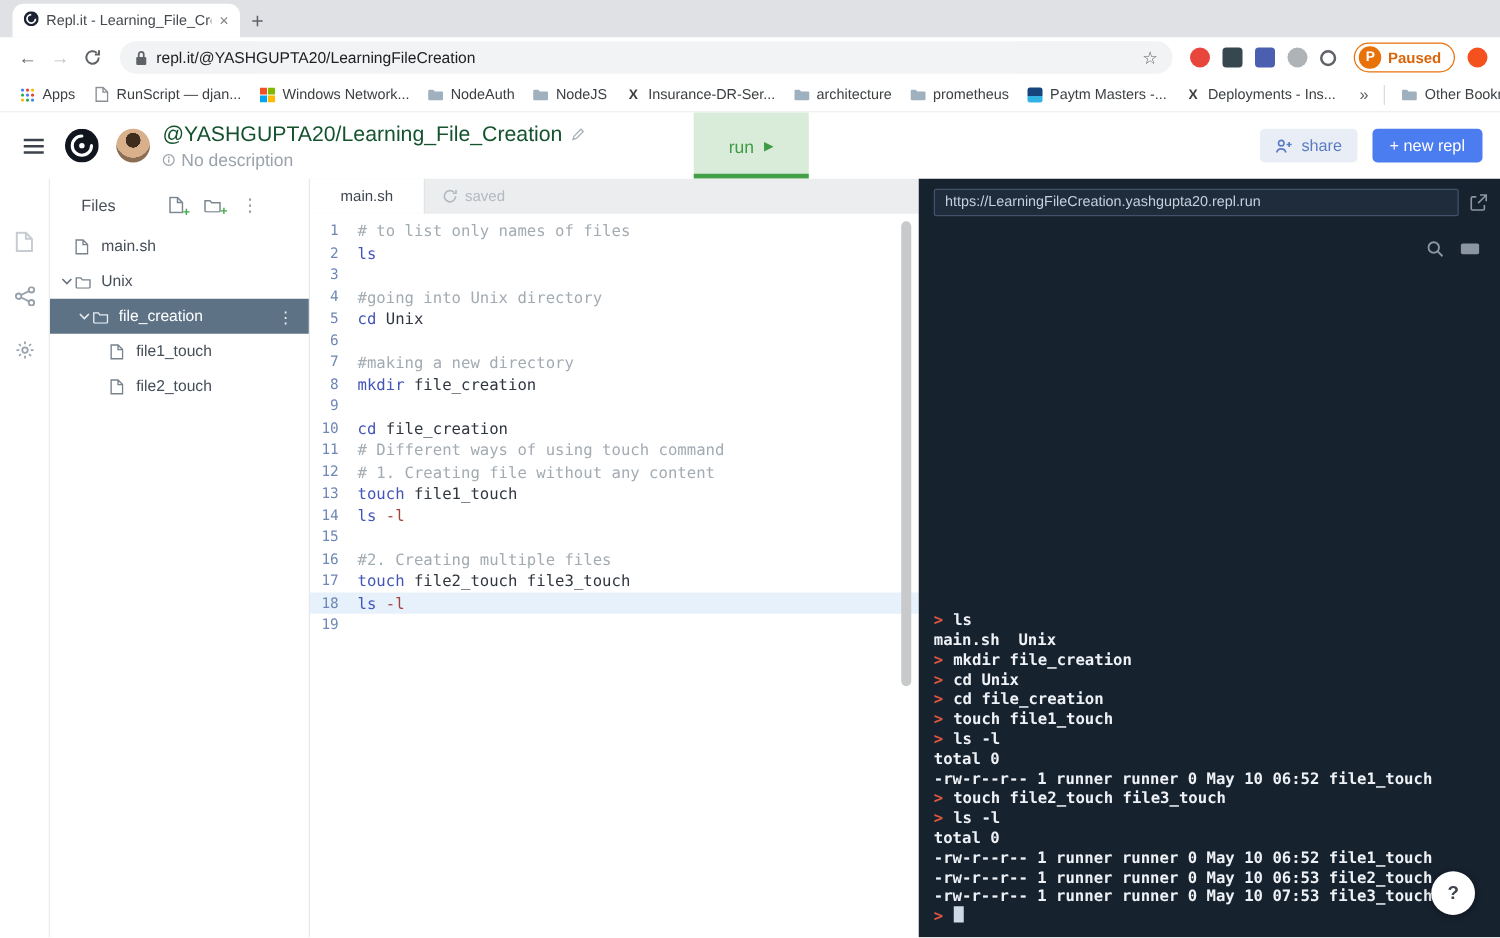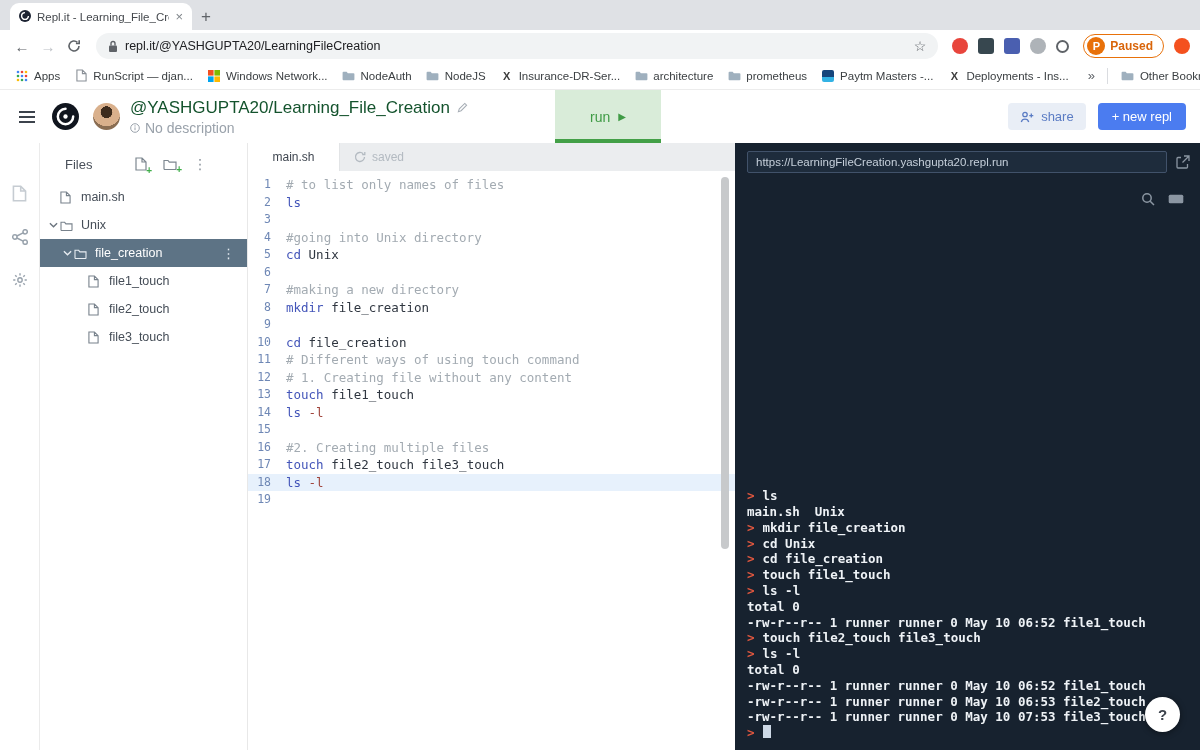--- a/index.html
+++ b/index.html
@@ -52,21 +52,21 @@
 
   
   .repl-header{height:53px;display:flex;align-items:center;padding-left:18px;position:relative;background:#fff;}
   .hamburger{cursor:pointer;display:flex;}
   .logo{margin:0 14px 0 16px;display:flex;cursor:pointer;}
   .avatar{width:27px;height:27px;border-radius:50%;background:radial-gradient(circle at 50% 34%,#3e2c1d 0 26%,#d9b08c 27% 62%,#8a6d52 63%);flex-shrink:0;}
   .title-block{margin-left:10px;}
   .path-row{font-size:17px;color:#14532d;display:flex;align-items:center;gap:7px;}
   .pencil{color:#a6adb5;display:flex;cursor:pointer;}
   .desc-row{font-size:14px;color:#9aa2ab;display:flex;gap:5px;align-items:center;margin-top:2px;}
-  .run-wrap{position:absolute;left:555px;top:0;width:106px;height:100%;background:#d9ecd9;display:flex;align-items:center;justify-content:center;gap:8px;color:#3f9b45;font-size:14px;cursor:pointer;}
+  .run-wrap{position:absolute;left:555px;top:0;width:92px;height:100%;background:#d9ecd9;display:flex;align-items:center;justify-content:center;gap:8px;color:#3f9b45;font-size:14px;cursor:pointer;}
   .run-play{font-size:10px;}
   .run-progress{position:absolute;bottom:0;left:0;width:100%;height:4px;background:#43a047;}
   .header-right{margin-left:auto;display:flex;gap:12px;align-items:center;padding-right:14px;}
   .share-btn{display:flex;gap:7px;align-items:center;background:#e9eef6;color:#5b7cc4;border:none;border-radius:4px;padding:6px 12px;font-size:13px;cursor:pointer;font-family:inherit;}
   .newrepl-btn{background:#4b7cf0;color:#fff;border:none;border-radius:4px;padding:6px 14px;font-size:13px;cursor:pointer;font-family:Liberation Sans, sans-serif;}
 
   
   .main{display:flex;height:607px;}
 
   .rail{width:40px;border-right:1px solid #ebebeb;display:flex;flex-direction:column;align-items:center;padding-top:42px;gap:27px;background:#fff;}
@@ -484,35 +484,20 @@
 
             <span class="ic ic-file">
               <svg viewBox="0 0 12 14" width="11" height="13">
                 <path d="M1 1 h6 l4 4 v8 H1 z M7 1 v4 h4" fill="none" stroke="currentColor" stroke-width="1.2"></path>
               </svg>
             </span>
             <span class="tree-label">file2_touch</span>
 
           </div>
 
-          <div class="tree-row file d3">
-            <span class="chev">
-              <svg viewBox="0 0 10 6" width="9" height="6">
-                <path d="M1 1 L5 5 L9 1" fill="none" stroke="currentColor" stroke-width="1.5"></path>
-              </svg>
-            </span>
-
-            <span class="ic ic-file">
-              <svg viewBox="0 0 12 14" width="11" height="13">
-                <path d="M1 1 h6 l4 4 v8 H1 z M7 1 v4 h4" fill="none" stroke="currentColor" stroke-width="1.2"></path>
-              </svg>
-            </span>
-            <span class="tree-label">file3_touch</span>
-
-          </div>
         </div>
     </div>
 
     <div class="editor">
       <div class="ed-tabs">
         <div class="ed-tab">main.sh</div>
         <div class="saved-ind">
           <svg viewBox="0 0 12 12" width="12" height="12">
               <path d="M10.5 6 a4.5 4.5 0 1 1 -1.3 -3.2" fill="none" stroke="currentColor" stroke-width="1.3"></path>
               <path d="M10.8 1 v2.6 h-2.6" fill="none" stroke="currentColor" stroke-width="1.3"></path>

